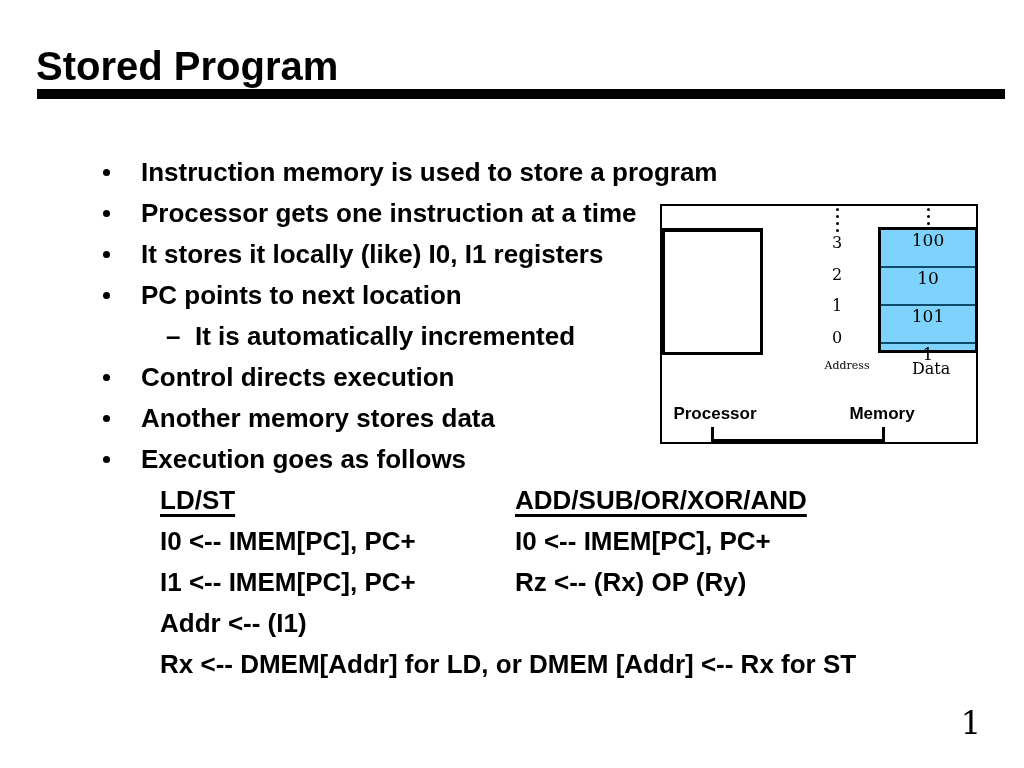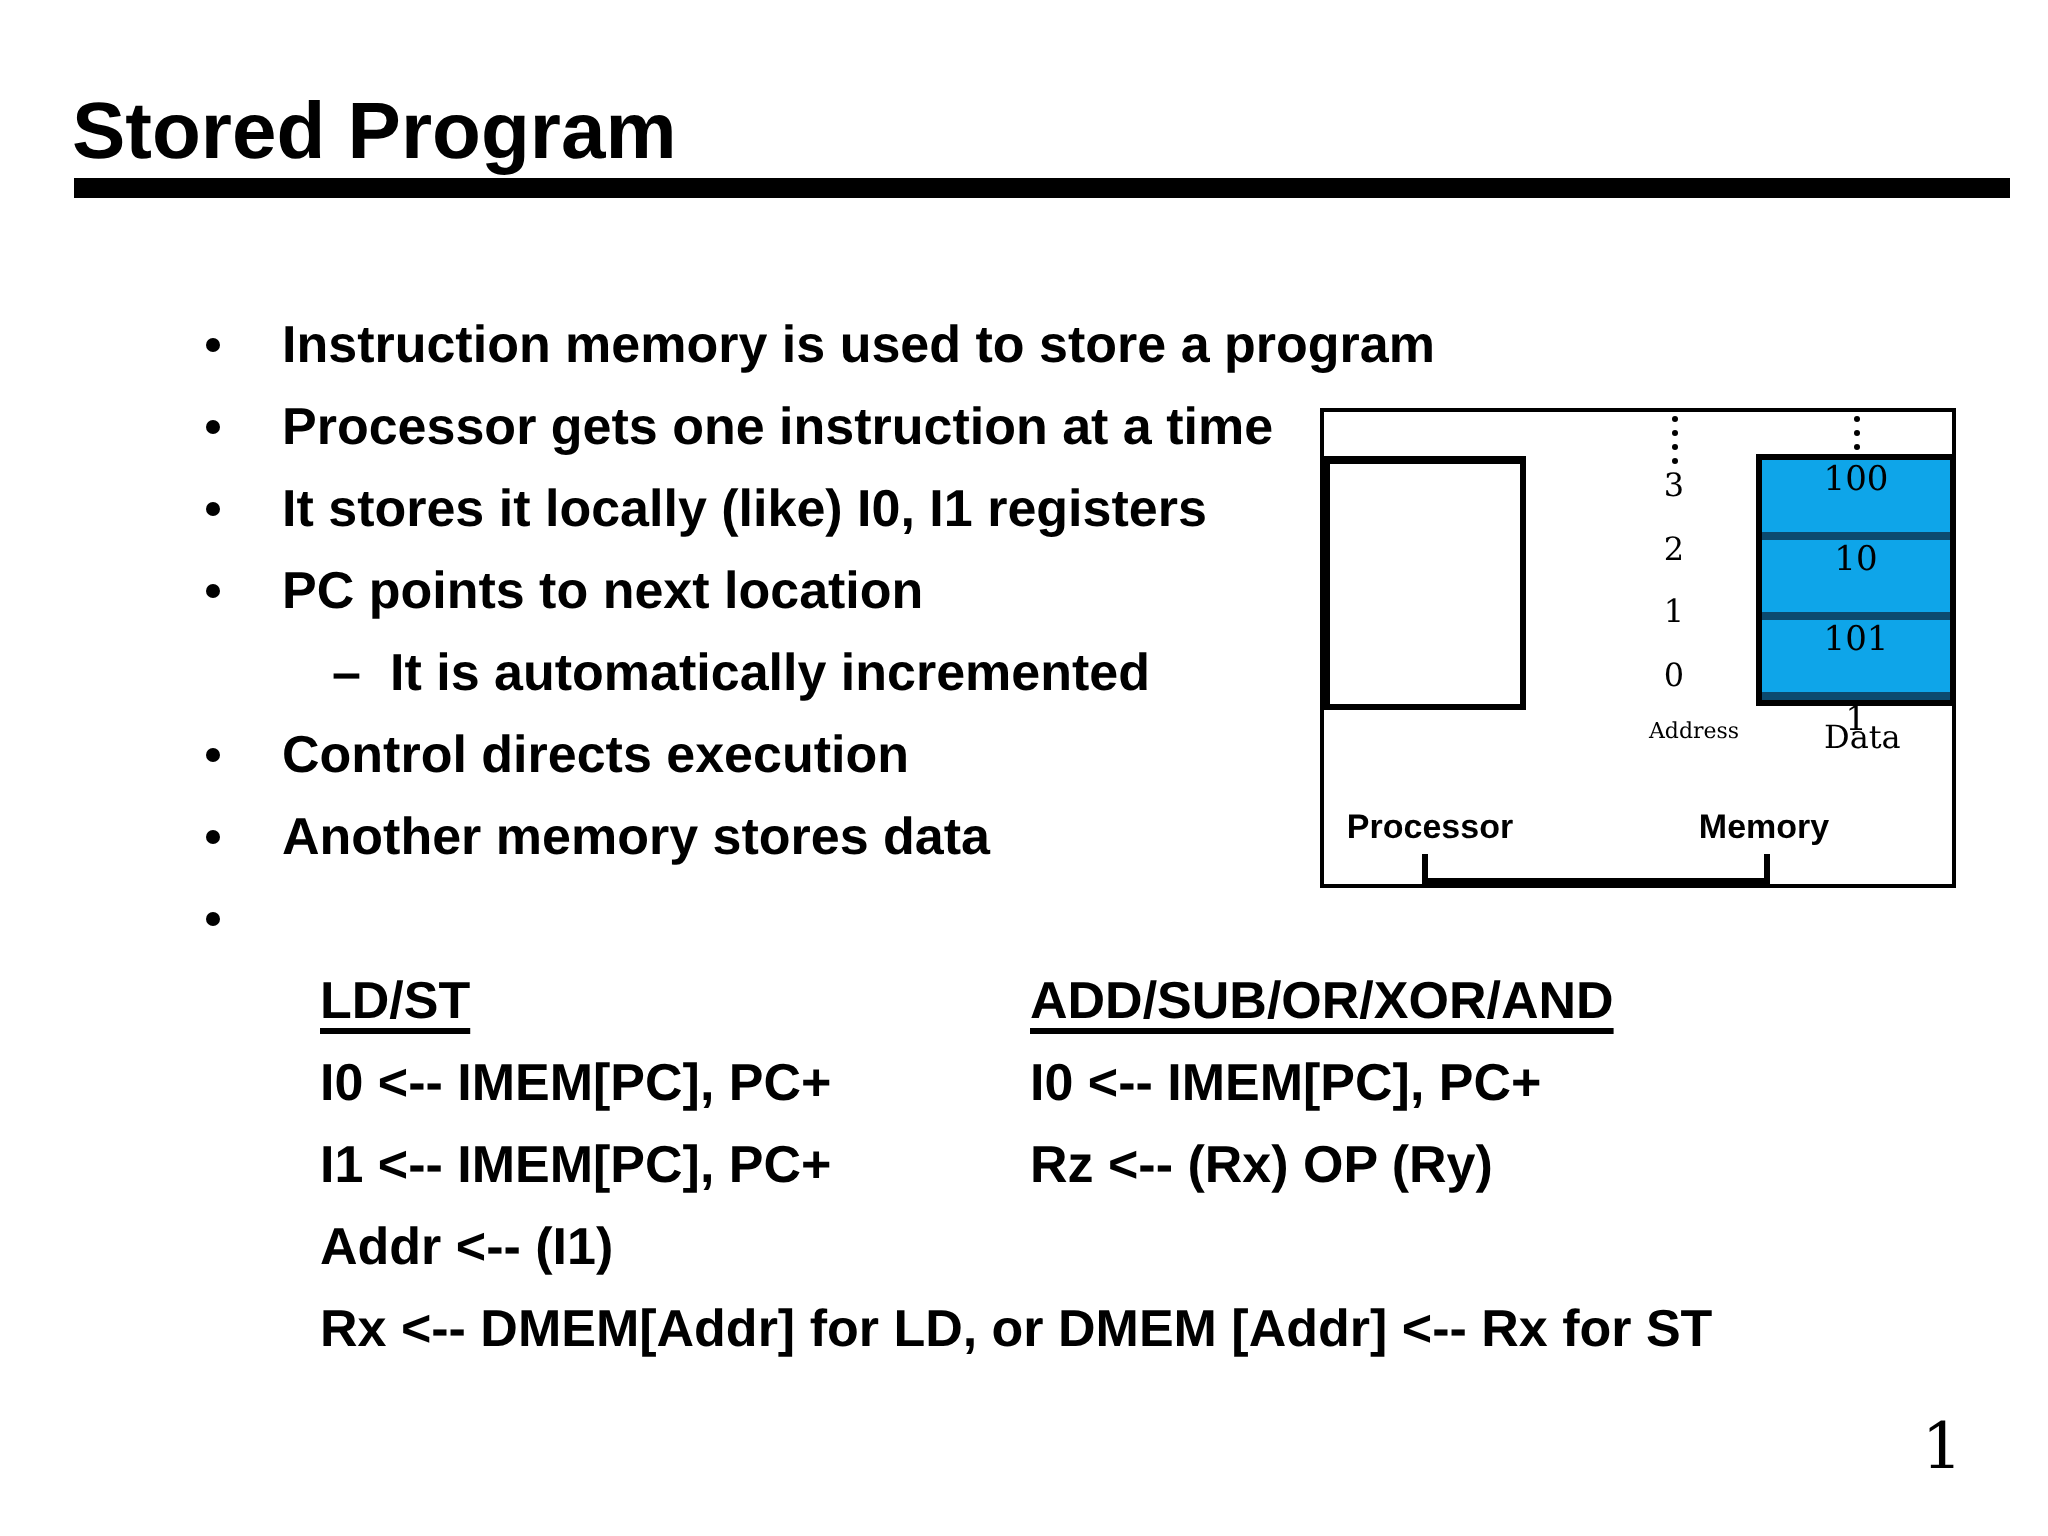--- a/index.html
+++ b/index.html
@@ -43,25 +43,25 @@
     border:3px solid #000; border-left-width:5px; border-top-width:4px;
     box-sizing:border-box; background:#fff;
   }
   .vdots { position:absolute; top:2px; width:10px; display:flex; flex-direction:column; gap:4px; align-items:center; }
   .vdots i { width:3px; height:3px; background:#000; border-radius:50%; display:block; }
   .vdots.addr { left:170px; }
   .vdots.data { left:261px; }
   .data-box {
     position:absolute; left:216px; right:-2px; top:21px; height:126px;
     border:3px solid #000; box-sizing:border-box;
-    display:flex; flex-direction:column; background:#0ea5e9;gap:16px;
+    display:flex; flex-direction:column; background:#7dd3fc;gap:16px;
   }
   .data-box .cell {
     flex:1; display:flex; align-items:center; justify-content:center;
-    font-size:17px; border-top:4px solid #0c4a6e;
+    font-size:17px; border-top:2px solid #0c4a6e;
   }
   .data-box .cell:first-child { border-top:none; }
   .addr-col {
     position:absolute; left:150px; top:21px; width:50px; height:126px;
     display:flex; flex-direction:column;
   }
   .addr-col .cell { flex:1; display:flex; align-items:center; justify-content:center; font-size:16px; }
   .lbl-address { position:absolute; left:150px; top:153px; width:70px; text-align:center; font-size:11px; }
   .lbl-data    { position:absolute; left:250px; top:153px; width:66px; text-align:left; font-size:16px; }
   .lbl-processor, .lbl-memory {
@@ -110,20 +110,21 @@
   <div class="row l1">
     <span class="dot"></span>
     <span>Control directs execution</span>
   </div>
   <div class="row l1">
     <span class="dot"></span>
     <span>Another memory stores data</span>
   </div>
   <div class="row l1">
     <span class="dot"></span>
+    <span>Execution goes as follows</span>
   </div>
 
   <div class="row exec">
     <span class="uline">LD/ST</span>
     <span class="col2 uline">ADD/SUB/OR/XOR/AND</span>
   </div>
   <div class="row exec">
     <span>I0 &lt;-- IMEM[PC], PC+</span>
     <span class="col2">I0 &lt;-- IMEM[PC], PC+</span>
   </div>

